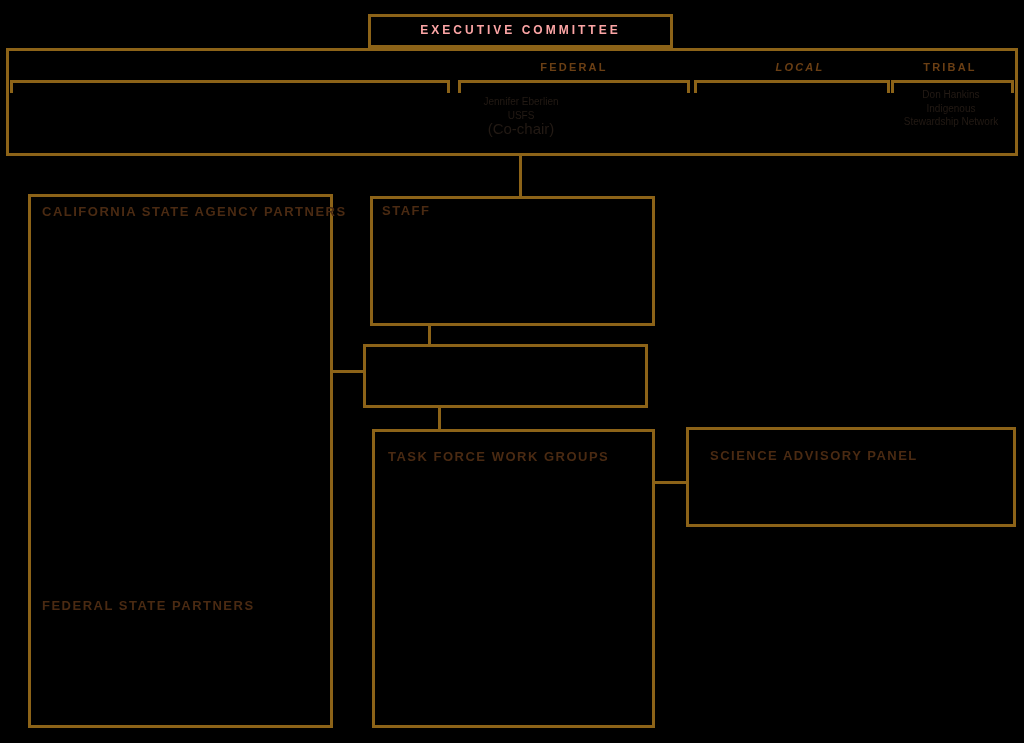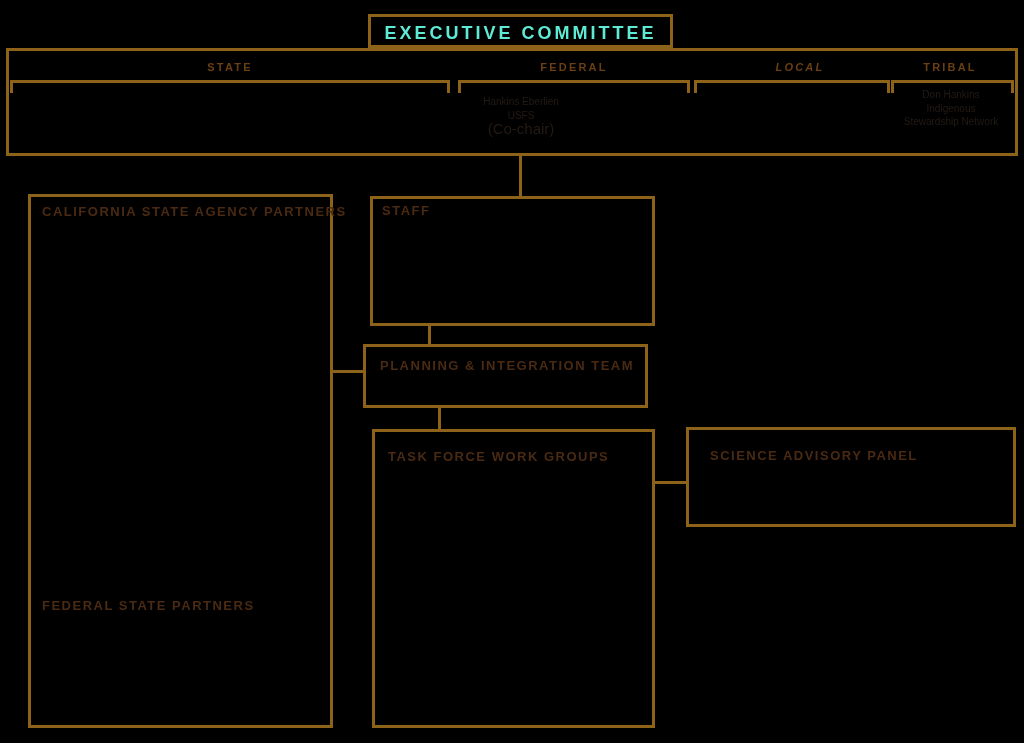--- a/index.html
+++ b/index.html
@@ -39,23 +39,23 @@
   .col-heading {
     position: absolute;
     color: #6b3f14;
     font-weight: bold;
     font-size: 11px;
     letter-spacing: 2.2px;
     text-align: center;
     white-space: nowrap;
   }
   .exec-title {
-    font-size: 18px;
+    font-size: 12px;
     letter-spacing: 3px;
-    color: #5eead4;
+    color: #fca5a5;
   }
   .box-title {
     font-size: 13px;
     letter-spacing: 1.5px;
     color: #4a2a12;
   }
   .person {
     position: absolute;
     text-align: center;
     color: #231a14;
@@ -70,21 +70,20 @@
 
 <div id="chart">
 
   <div class="box" style="left:368px; top:14px; width:305px; height:34px;"></div>
   <div class="heading exec-title" style="left:368px; top:23px; width:305px; text-align:center;">EXECUTIVE COMMITTEE</div>
 
   <div class="box" style="left:6px; top:48px; width:1012px; height:108px;"></div>
 
   <div class="line vline" style="left:519px; top:45px; height:5px;"></div>
 
-  <div class="col-heading" style="left:10px; top:61px; width:440px;">STATE</div>
   <div class="col-heading" style="left:458px; top:61px; width:232px;">FEDERAL</div>
   <div class="col-heading" style="left:702px; top:61px; width:196px;font-style:italic;">LOCAL</div>
   <div class="col-heading" style="left:886px; top:61px; width:128px;">TRIBAL</div>
 
   <div class="line hline" style="left:10px; top:80px; width:440px;"></div>
   <div class="line vline" style="left:10px; top:80px; height:13px;"></div>
   <div class="line vline" style="left:447px; top:80px; height:13px;"></div>
 
   <div class="line hline" style="left:458px; top:80px; width:232px;"></div>
   <div class="line vline" style="left:458px; top:80px; height:13px;"></div>
@@ -92,21 +91,21 @@
 
   <div class="line hline" style="left:694px; top:80px; width:196px;"></div>
   <div class="line vline" style="left:694px; top:80px; height:13px;"></div>
   <div class="line vline" style="left:887px; top:80px; height:13px;"></div>
 
   <div class="line hline" style="left:891px; top:80px; width:123px;"></div>
   <div class="line vline" style="left:891px; top:80px; height:13px;"></div>
   <div class="line vline" style="left:1011px; top:80px; height:13px;"></div>
 
   <div class="person" style="left:462px; top:95px; width:118px;">
-    <div>Hankins Eberlien</div>
+    <div>Jennifer Eberlien</div>
     <div>USFS</div>
     <div class="sub">(Co-chair)</div>
   </div>
 
 
   <div class="person" style="left:886px; top:88px; width:130px;">
     <div>Don Hankins</div>
     <div>Indigenous</div>
     <div>Stewardship Network</div>
   </div>
@@ -117,21 +116,20 @@
   <div class="heading box-title" style="left:42px; top:204px;">CALIFORNIA STATE AGENCY PARTNERS</div>
 
   <div class="heading box-title" style="left:42px; top:598px;">FEDERAL STATE PARTNERS</div>
 
   <div class="box" style="left:370px; top:196px; width:285px; height:130px;"></div>
   <div class="heading box-title" style="left:382px; top:203px;">STAFF</div>
 
   <div class="line vline" style="left:428px; top:326px; height:18px;"></div>
 
   <div class="box" style="left:363px; top:344px; width:285px; height:64px;"></div>
-  <div class="heading box-title" style="left:380px; top:358px;">PLANNING &amp; INTEGRATION TEAM</div>
 
   <div class="line hline" style="left:333px; top:370px; width:32px;"></div>
 
   <div class="line vline" style="left:438px; top:408px; height:22px;"></div>
 
   <div class="box" style="left:372px; top:429px; width:283px; height:299px;"></div>
   <div class="heading box-title" style="left:388px; top:449px;">TASK FORCE WORK GROUPS</div>
 
   <div class="box" style="left:686px; top:427px; width:330px; height:100px;"></div>
   <div class="heading box-title" style="left:710px; top:448px;text-align:center;">SCIENCE ADVISORY PANEL</div>

